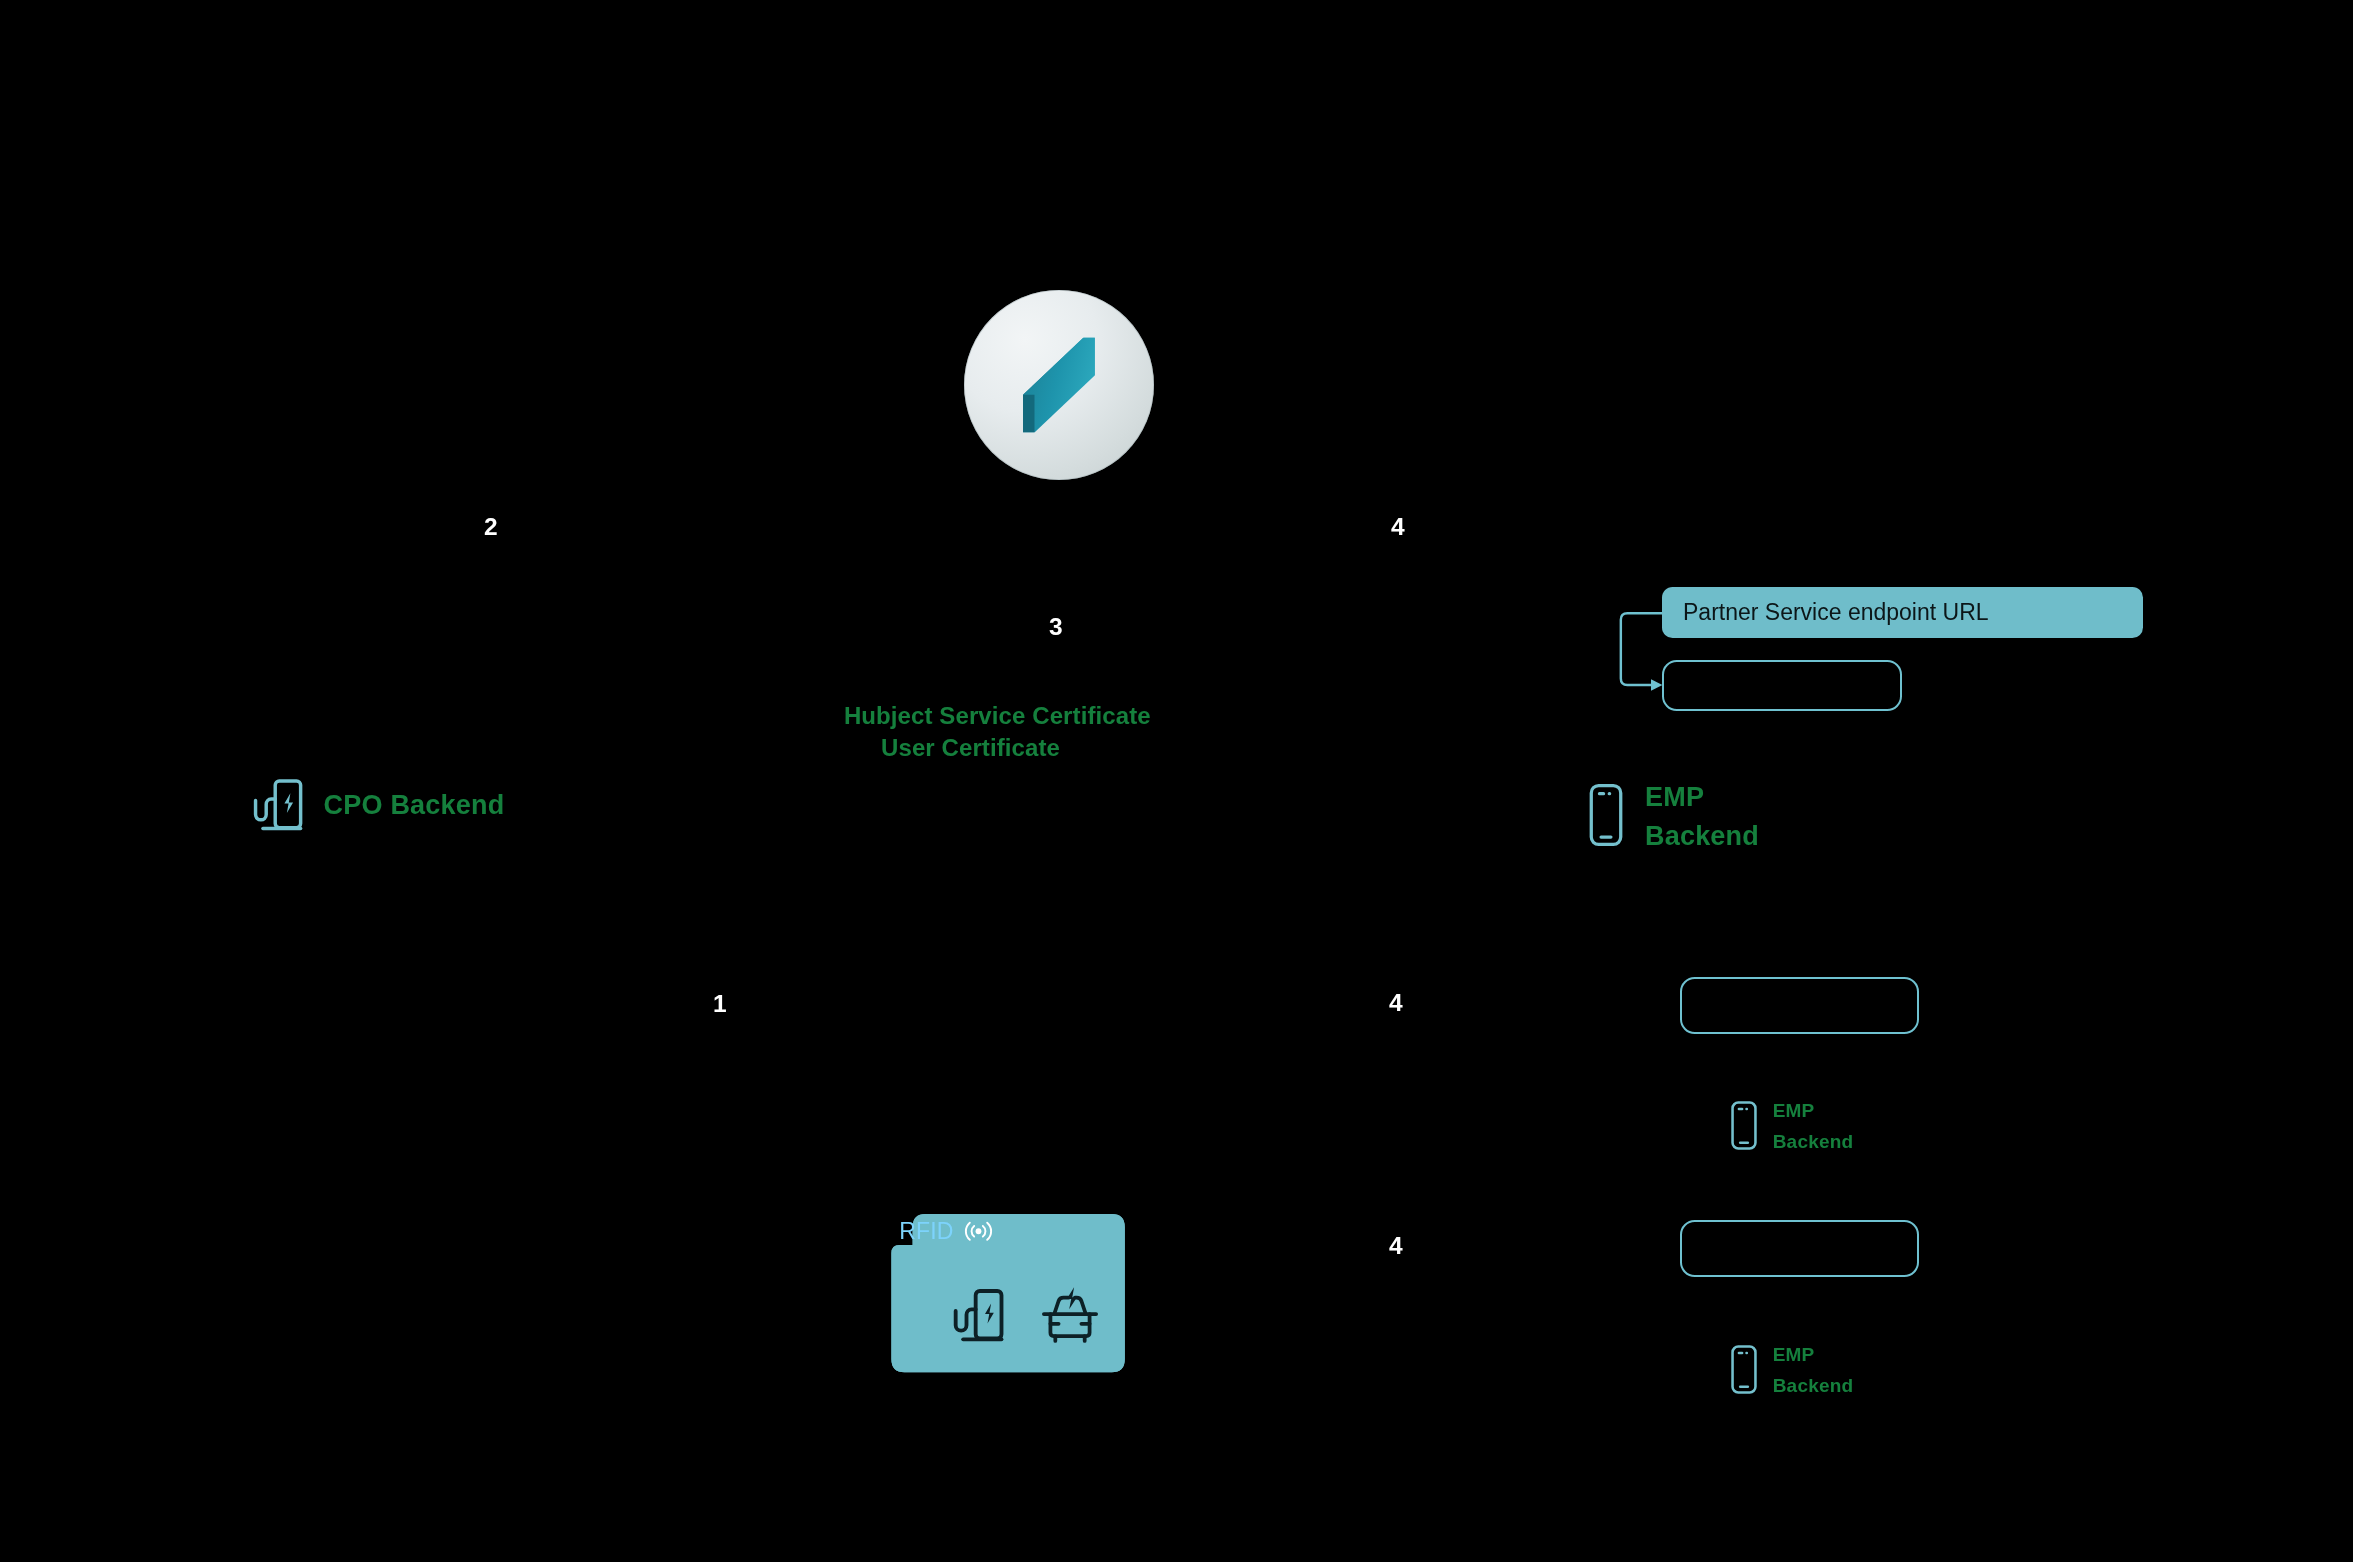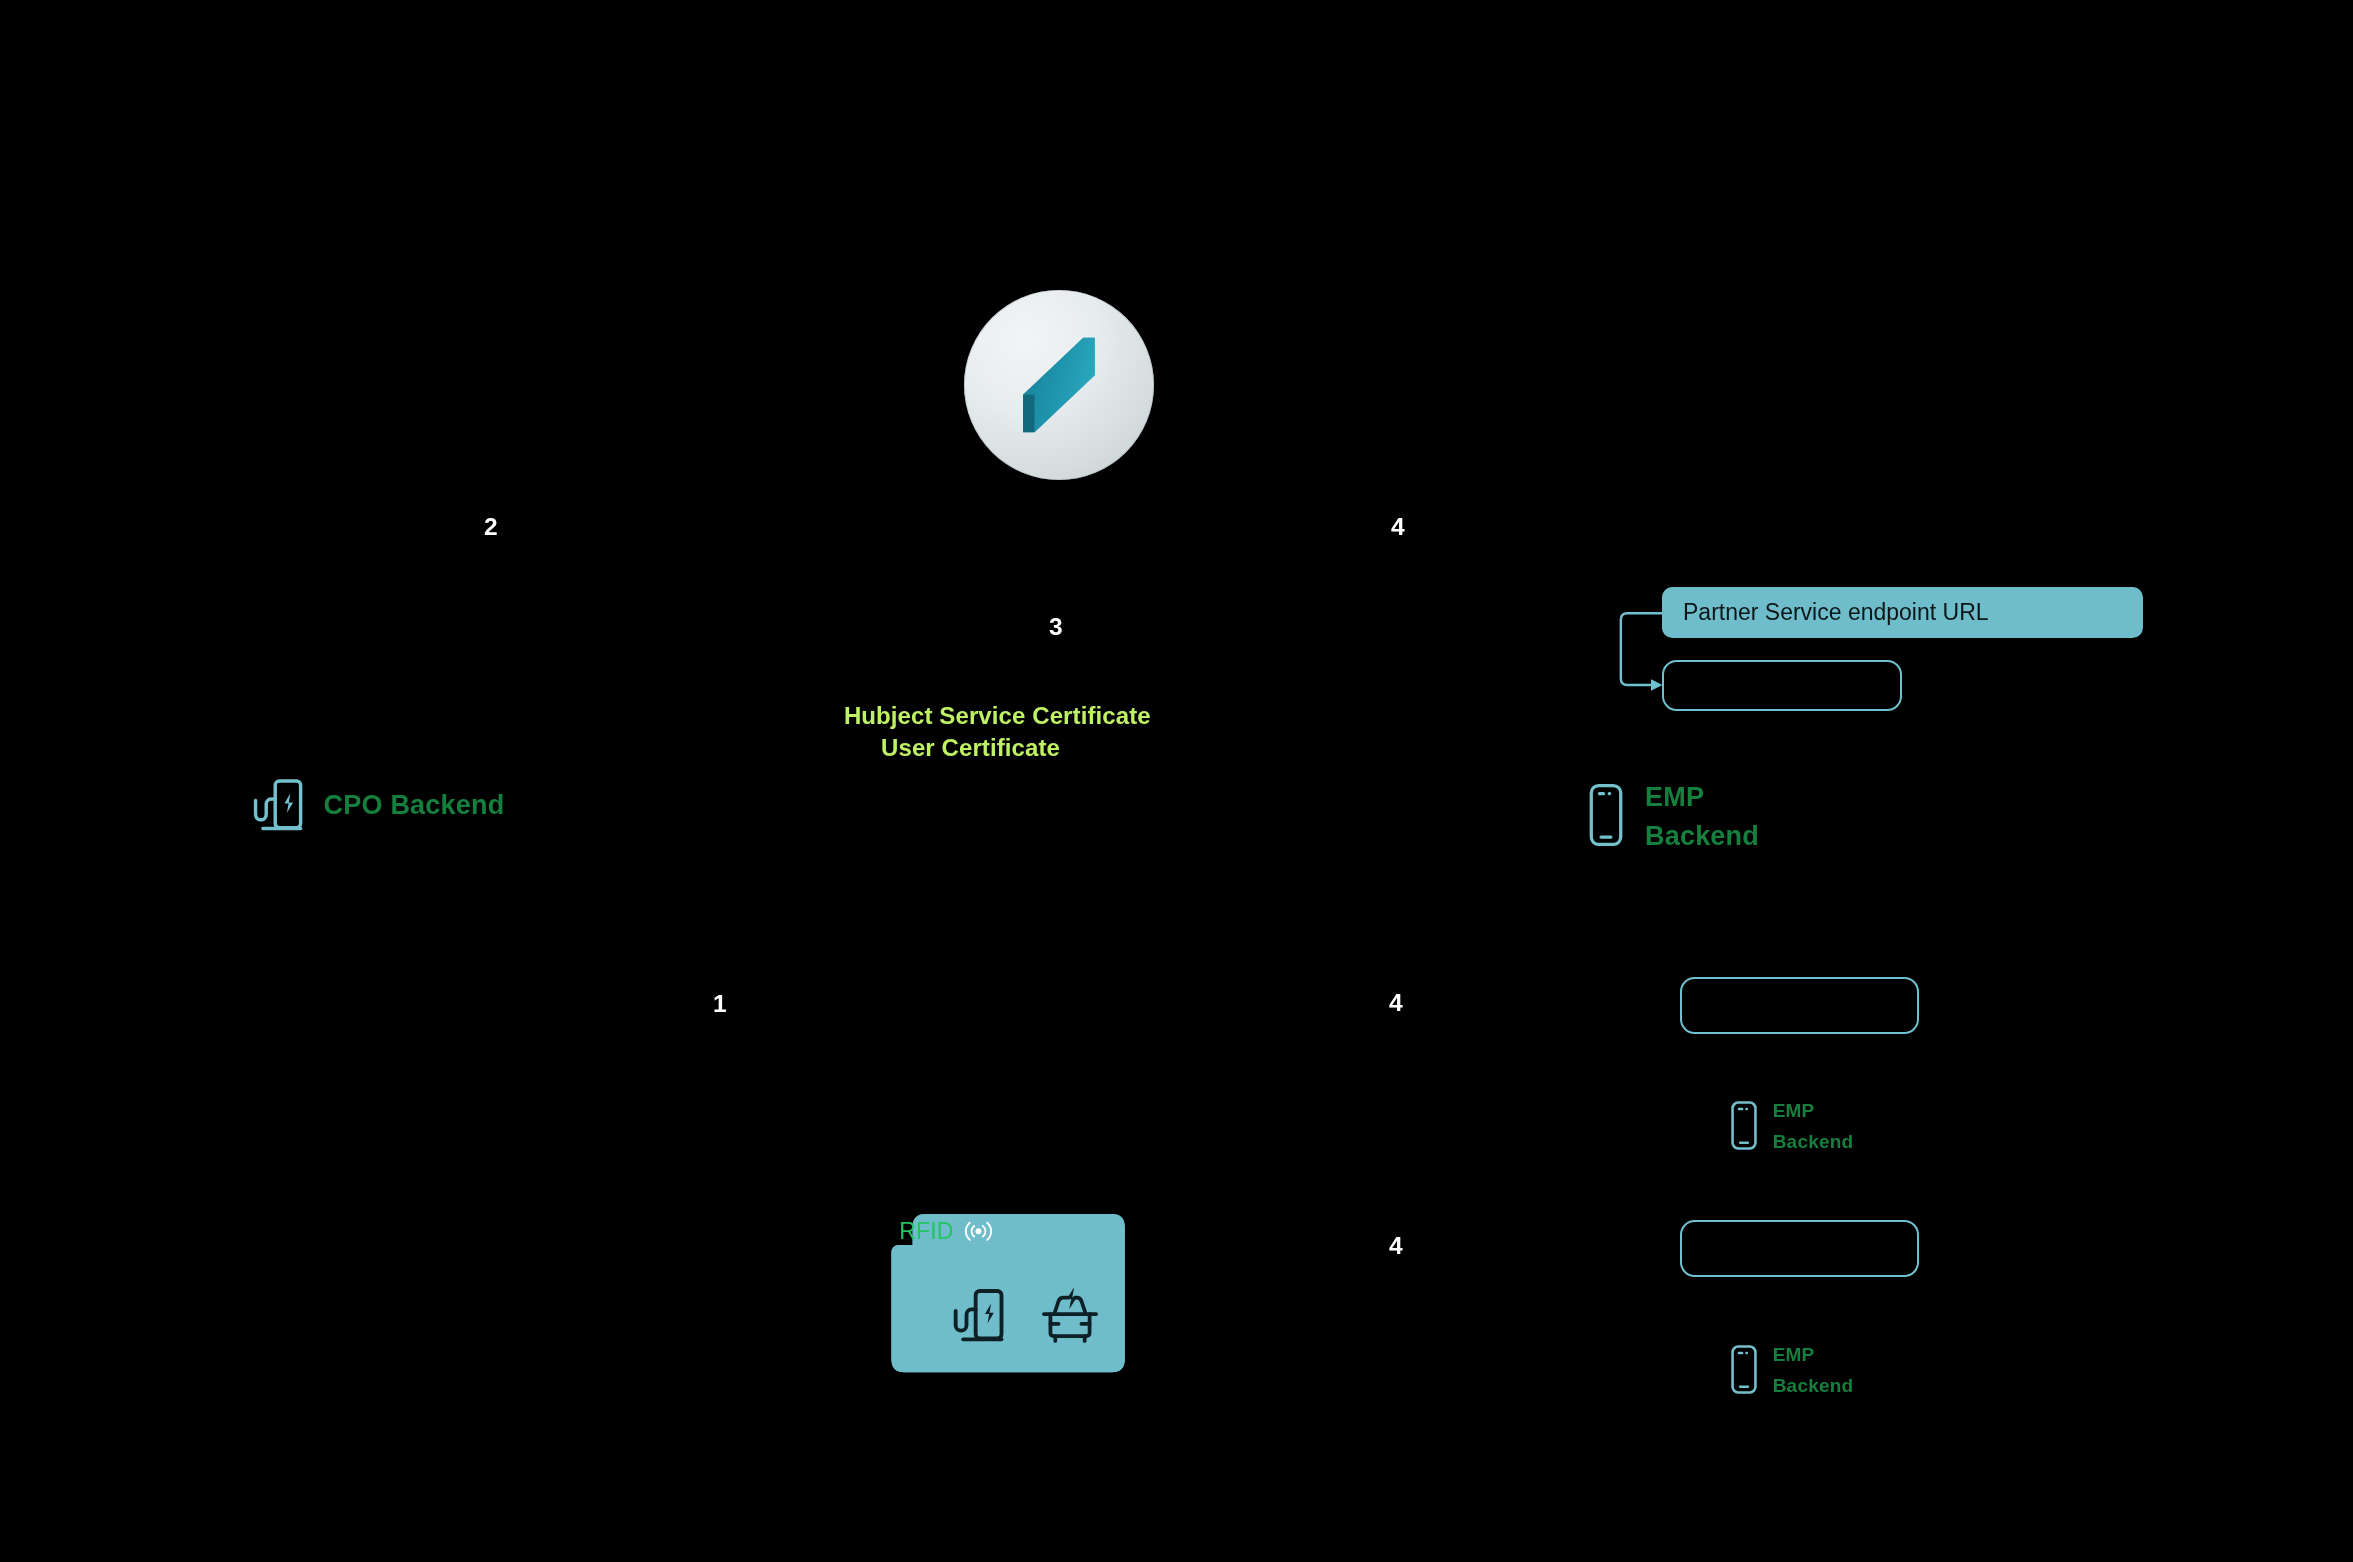--- a/index.html
+++ b/index.html
@@ -42,21 +42,21 @@
     font-size: 24.5px;
     font-weight: 700;
     line-height: 1;
     letter-spacing: 0.2px;
   }
 
   
   #cert-caption {
     left: 839px;
     top: 700px;
-    color: #bef264;
+    color: #15803d;
     font-size: 24px;
     font-weight: 700;
     line-height: 32px;
     letter-spacing: 0.1px;
     white-space: nowrap;
   }
   #cert-caption .line1 { padding-left: 4.9px; display: block; }
   #cert-caption .line2 { display: block; margin-left: 42px; }
 
   
@@ -101,21 +101,21 @@
     height: 173px;
   }
   #rfid-shape { display: block; }
   #rfid-label {
     position: absolute;
     left: 8.2px;
     top: 4.9px;
     display: flex;
     align-items: center;
     gap: 10.6px;
-    color: #22c55e;
+    color: #7dd3fc;
     font-size: 23px;
     line-height: 1;
     letter-spacing: 0.2px;
   }
   #rfid-icons {
     position: absolute;
     left: 62px;
     top: 72px;
     display: flex;
     align-items: center;

